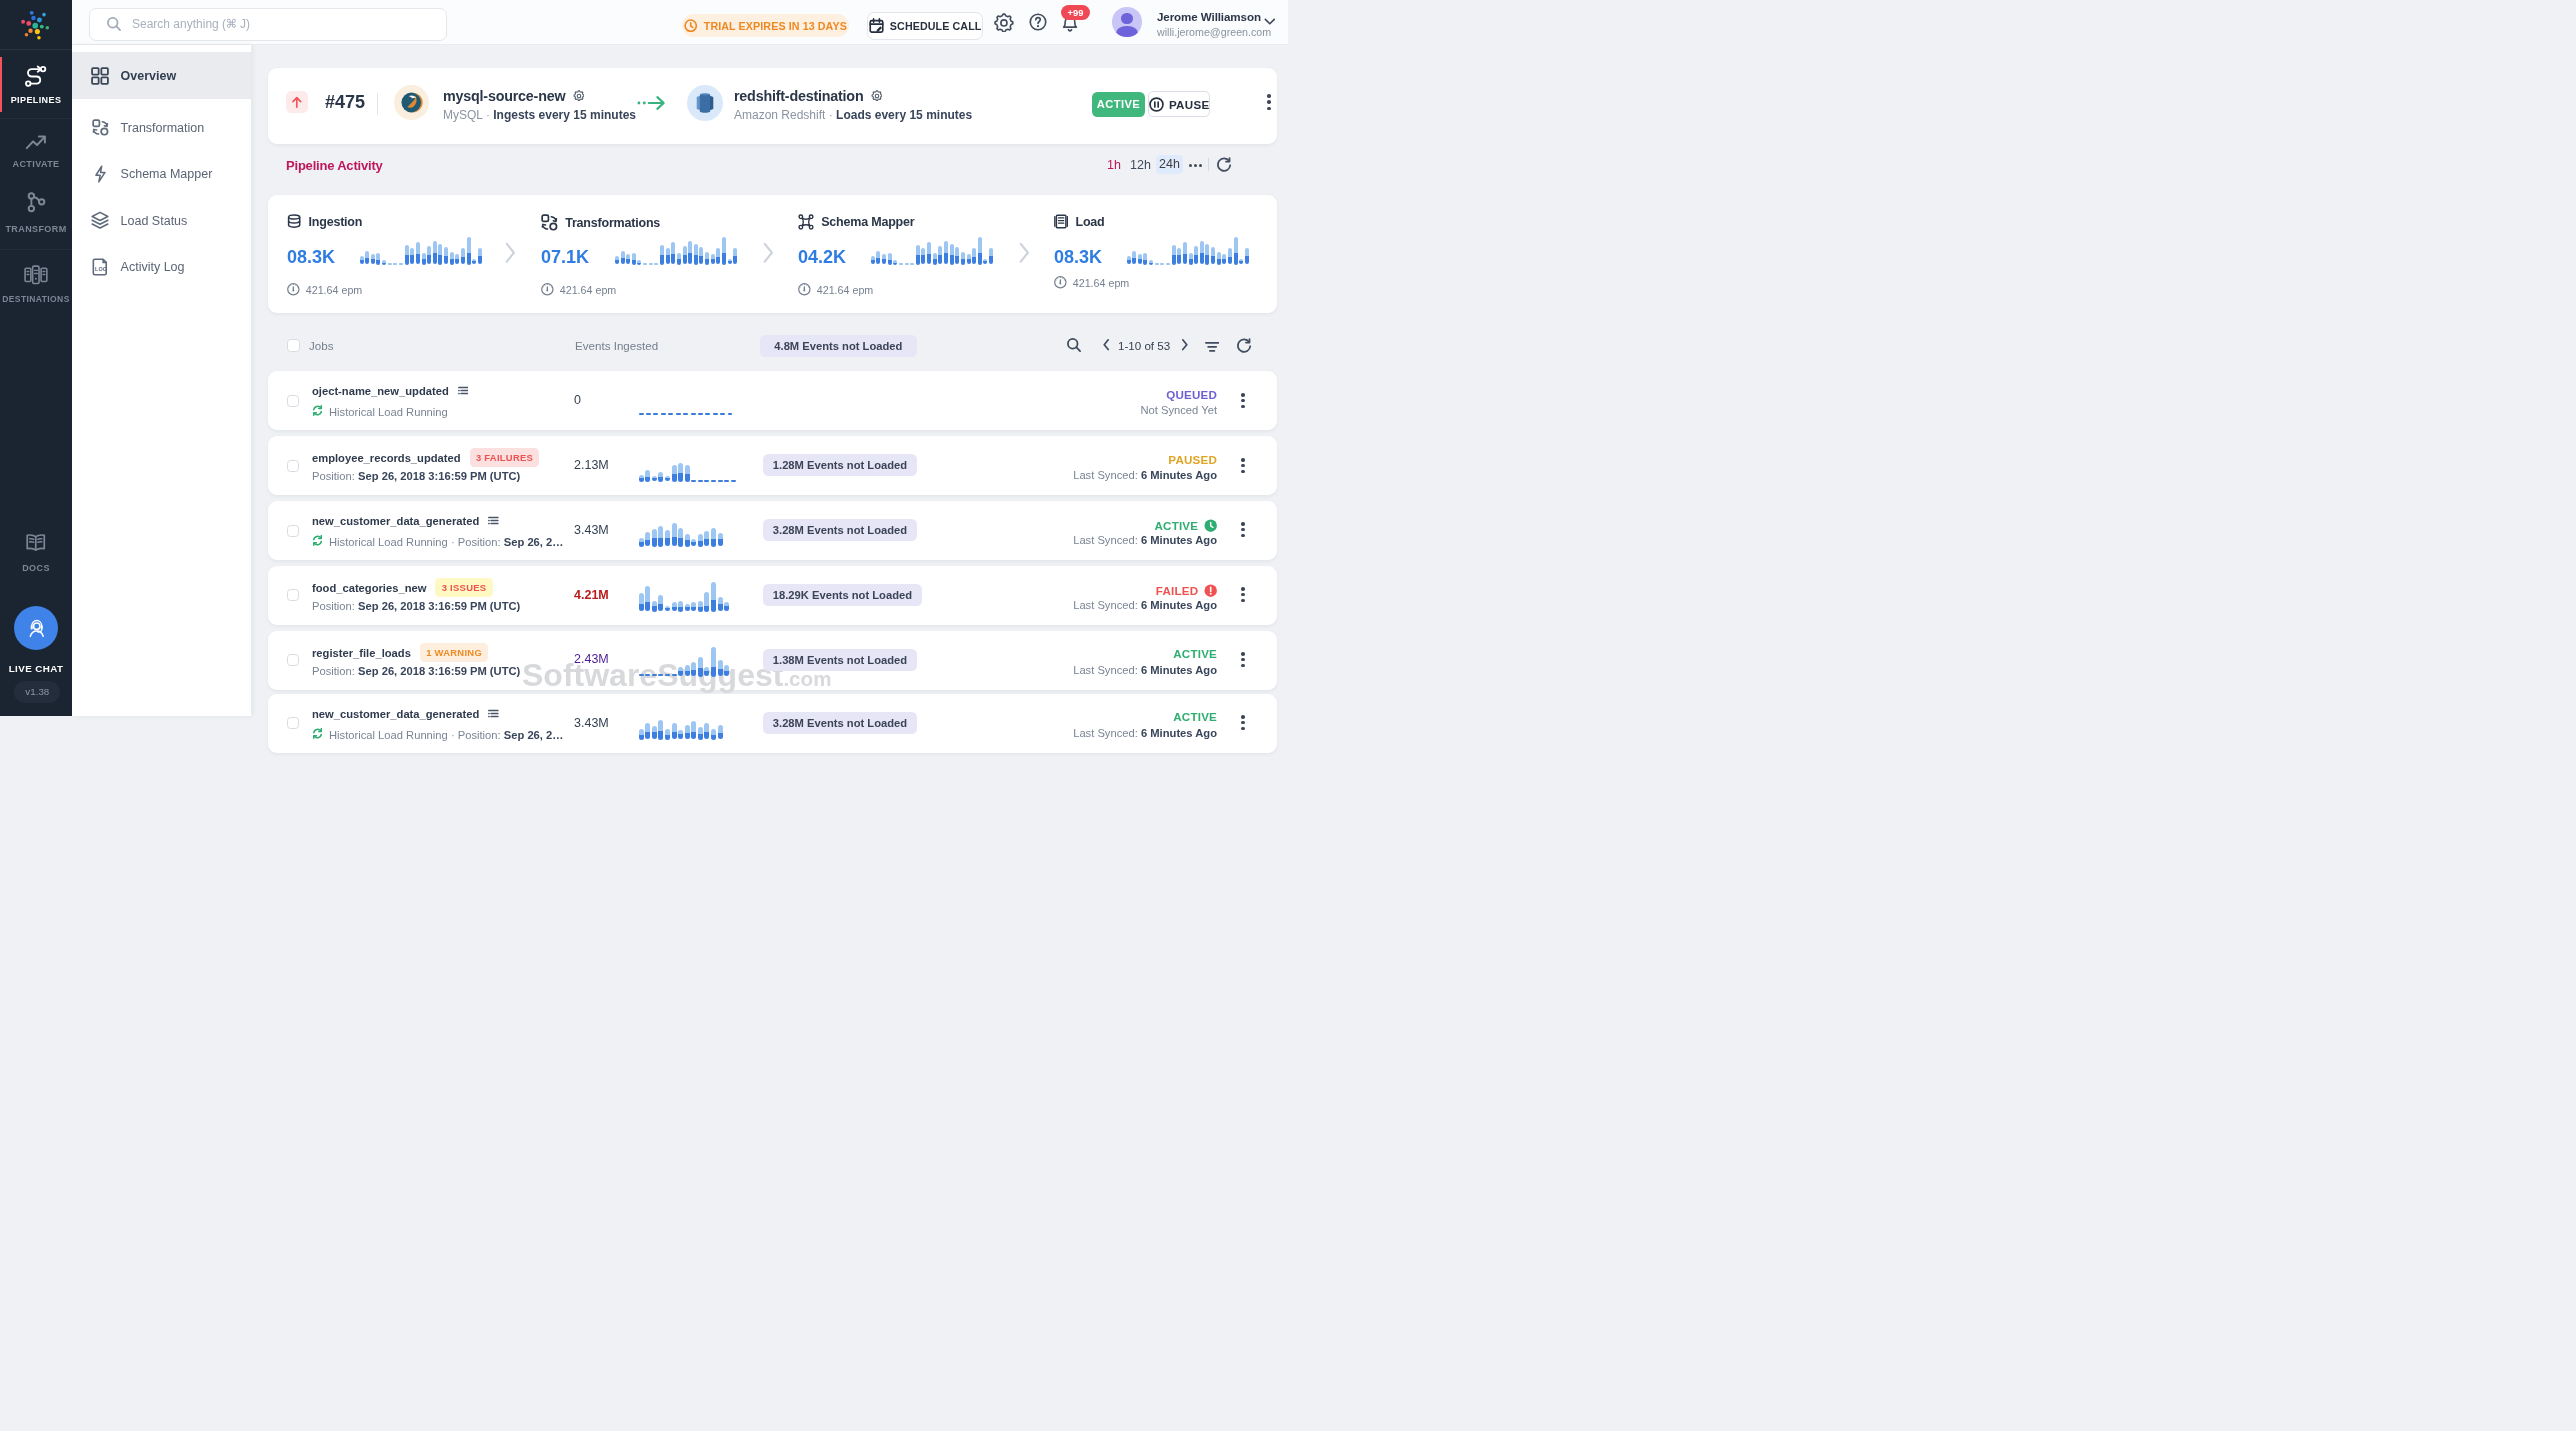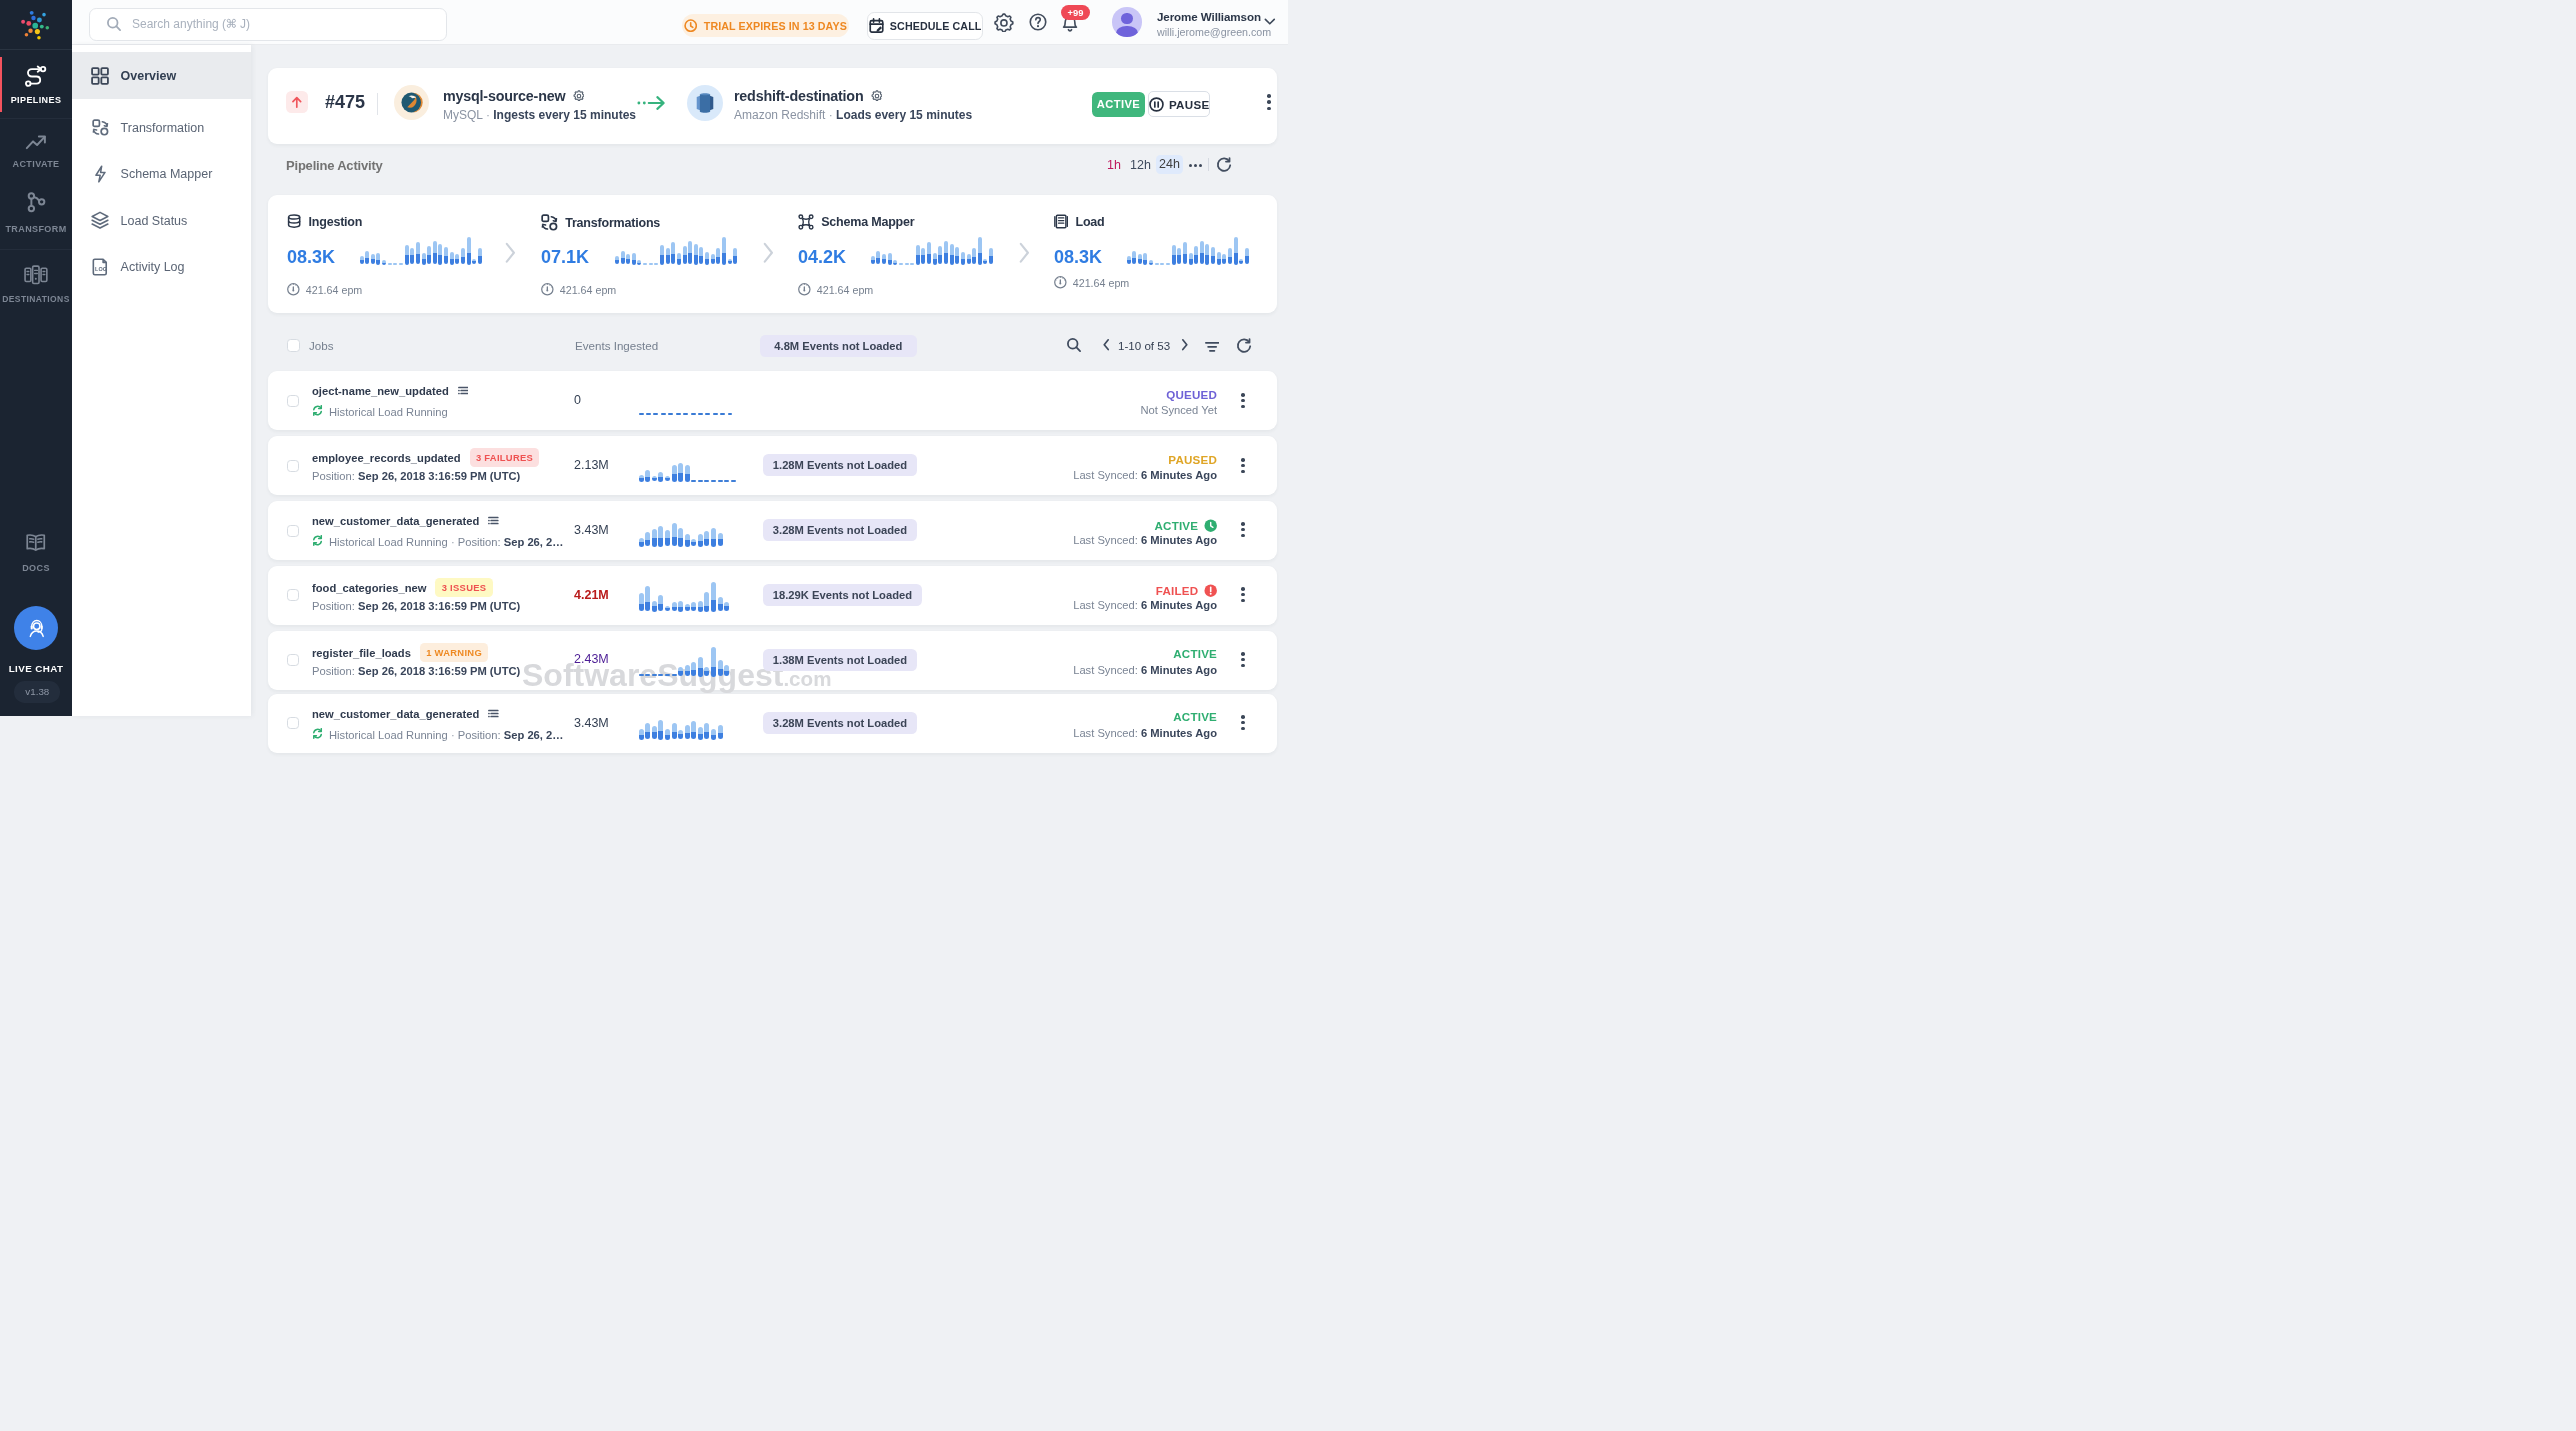--- a/index.html
+++ b/index.html
@@ -217,21 +217,21 @@
         <path d="M6.6 5.7 V11.3 M10.4 5.7 V11.3" stroke="#27303f" stroke-width="1.9" stroke-linecap="round"></path>
       </svg>
     </span>
     <span style="font-size:11.6px;font-weight:700;color:#27303f;letter-spacing:0.3px">PAUSE</span>
   </div>
 <div class="abs z" style="left:1267px;top:94px;display:flex;flex-direction:column;gap:2.7px">
     <span style="display:inline-block;width:3.6px;height:3.6px;border-radius:50%;background:#3c4758;"></span>
     <span style="display:inline-block;width:3.6px;height:3.6px;border-radius:50%;background:#3c4758;"></span>
     <span style="display:inline-block;width:3.6px;height:3.6px;border-radius:50%;background:#3c4758;"></span>
   </div>
-<div class="abs z" style="left:286px;top:157px;height:18px;line-height:18px;font-size:13px;font-weight:700;color:#737373;letter-spacing:-0.2px">Pipeline Activity</div>
+<div class="abs z" style="left:286px;top:157px;height:18px;line-height:18px;font-size:13px;font-weight:700;color:#be185d;letter-spacing:-0.2px">Pipeline Activity</div>
 <div class="abs z" style="left:1107px;top:157px;height:16px;line-height:16px;font-size:12.5px;color:#be185d">1h</div>
 <div class="abs z" style="left:1130px;top:157px;height:16px;line-height:16px;font-size:12.5px;color:#3f4b5e">12h</div>
 <div class="abs z" style="left:1156px;top:155px;width:27px;height:19px;background:#dfeafc;border-radius:4.5px;text-align:center;line-height:19px;font-size:12.5px;color:#404040">24h</div>
 <div class="abs z" style="left:1189px;top:164px;display:flex;gap:2.1px">
     <span style="width:3px;height:3px;border-radius:50%;background:#3c4758"></span>
     <span style="width:3px;height:3px;border-radius:50%;background:#3c4758"></span>
     <span style="width:3px;height:3px;border-radius:50%;background:#3c4758"></span>
   </div>
 <div class="abs z" style="left:1208px;top:158px;width:0.9px;height:13.4px;background:#d5d9e0"></div>
 <div class="abs z" style="left:1216px;top:157px"><svg width="16" height="16" viewBox="0 0 18 18" style="">

